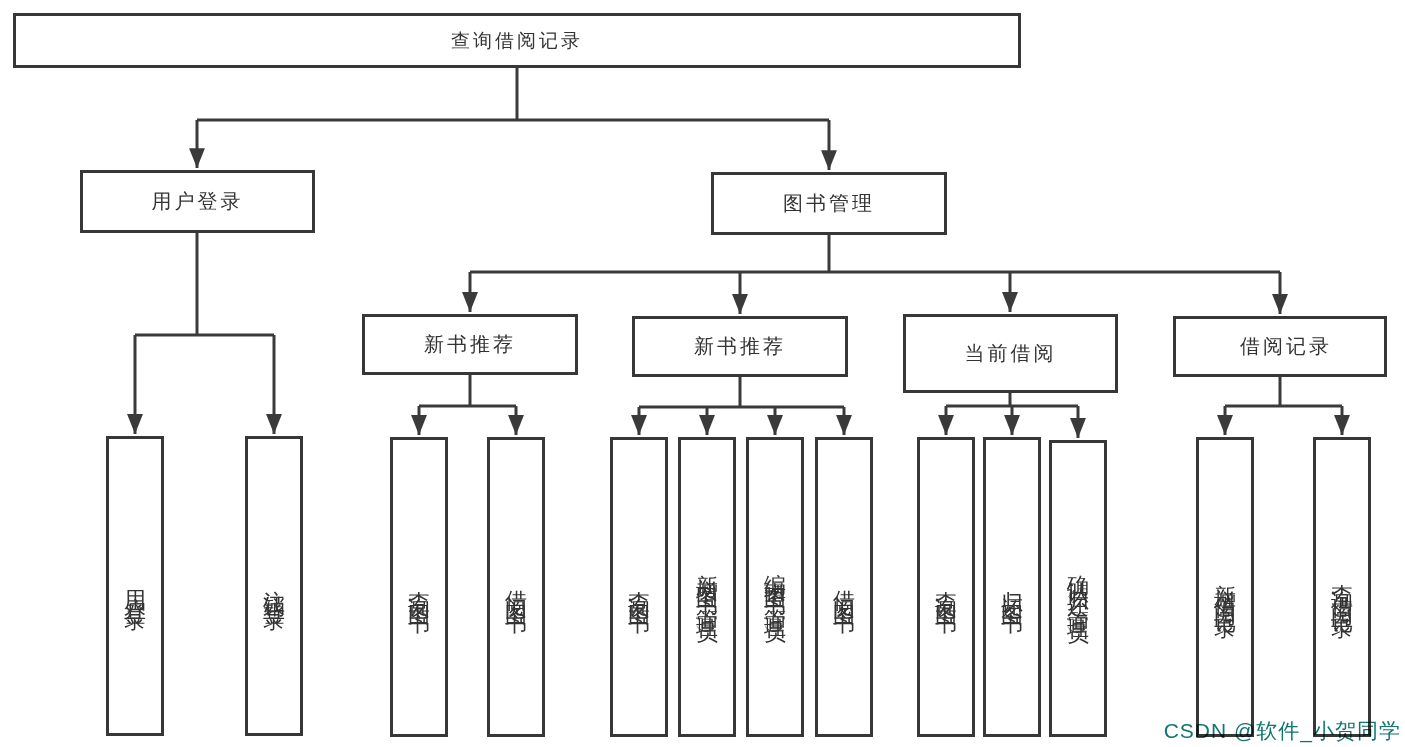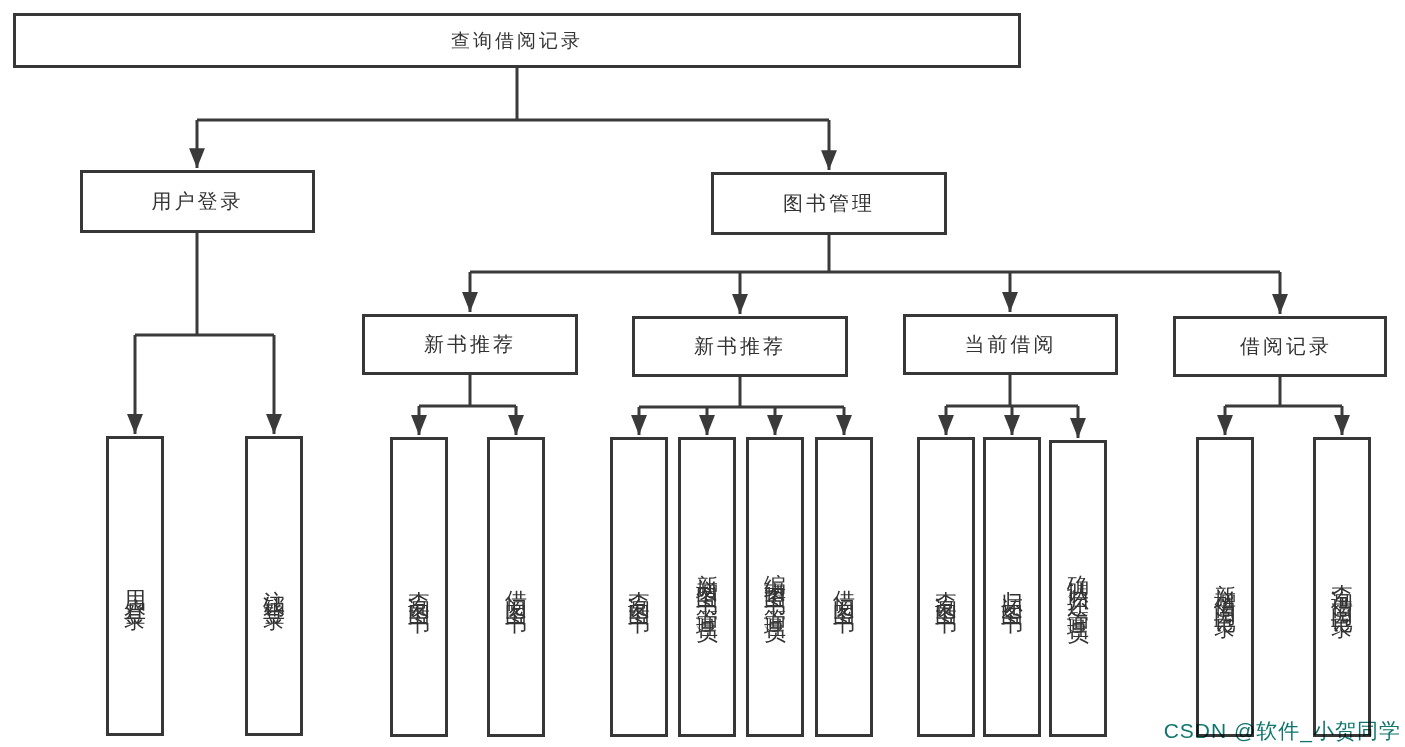--- a/index.html
+++ b/index.html
@@ -91,21 +91,21 @@
   <div class="node" style="left:362px;top:314px;width:216px;height:61px;">
     <span class="h-label">新书推荐</span>
   </div>
 
   <div class="node" style="left:711px;top:172px;width:236px;height:63px;">
     <span class="h-label">图书管理</span>
   </div>
   <div class="node" style="left:632px;top:316px;width:216px;height:61px;">
     <span class="h-label">新书推荐</span>
   </div>
-  <div class="node" style="left:903px;top:314px;width:215px;height:61px;">
+  <div class="node" style="left:903px;top:314px;width:215px;height:79px;">
     <span class="h-label">当前借阅</span>
   </div>
   <div class="node" style="left:1173px;top:316px;width:214px;height:61px;padding-left:12px;">
     <span class="h-label">借阅记录</span>
   </div>
 
   <div class="node v-node" style="left:106px;top:436px;width:58px;height:300px;">
     <span>用户登录</span>
   </div>
   <div class="node v-node" style="left:245px;top:436px;width:58px;height:300px;">

